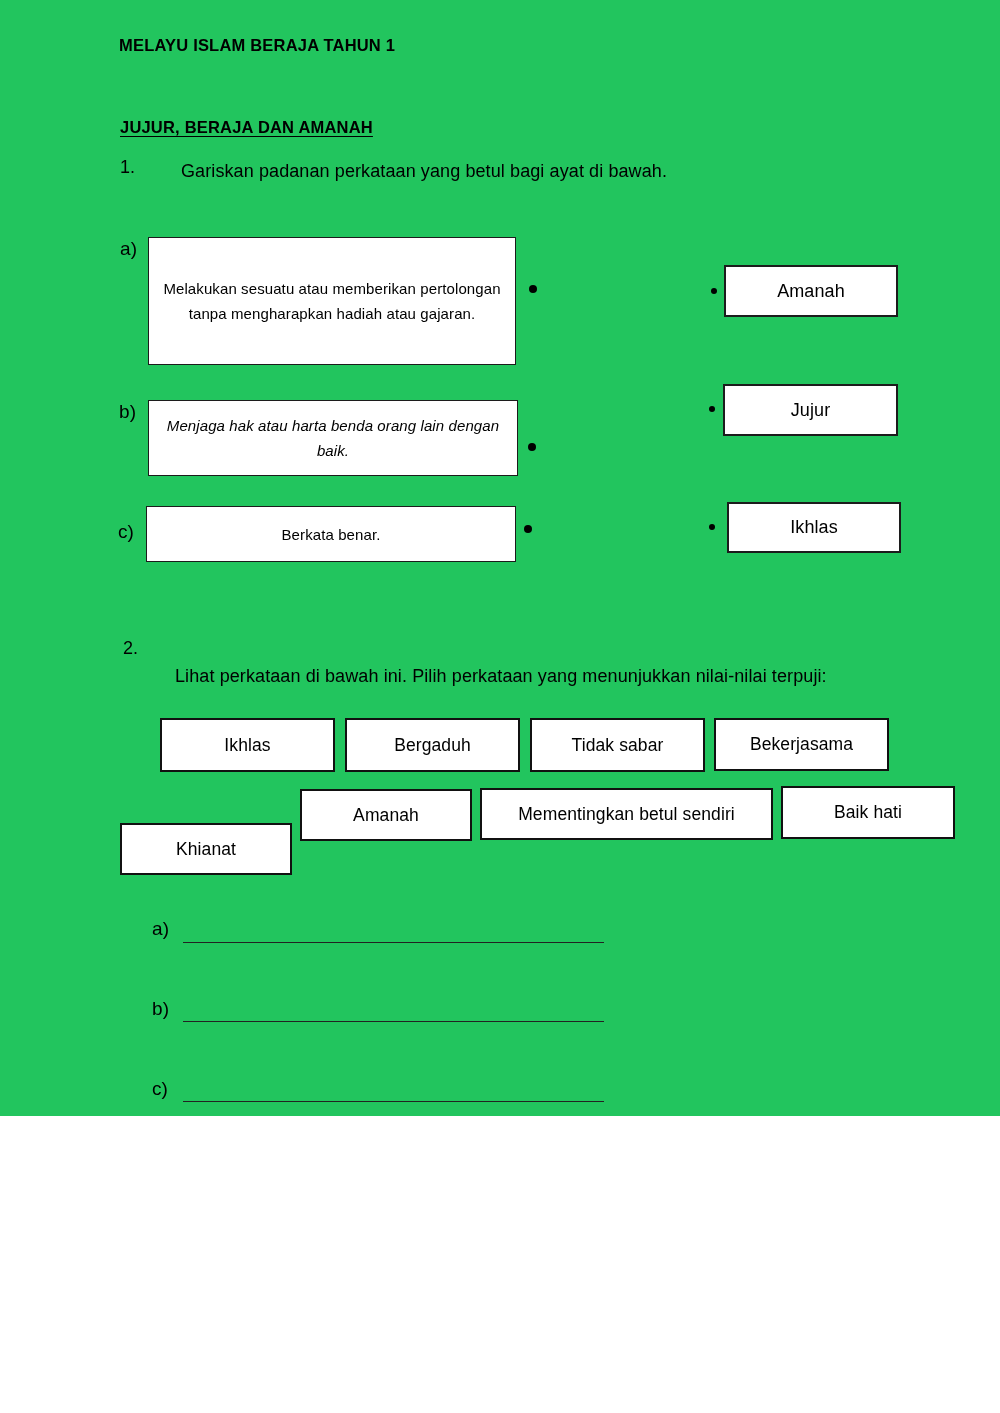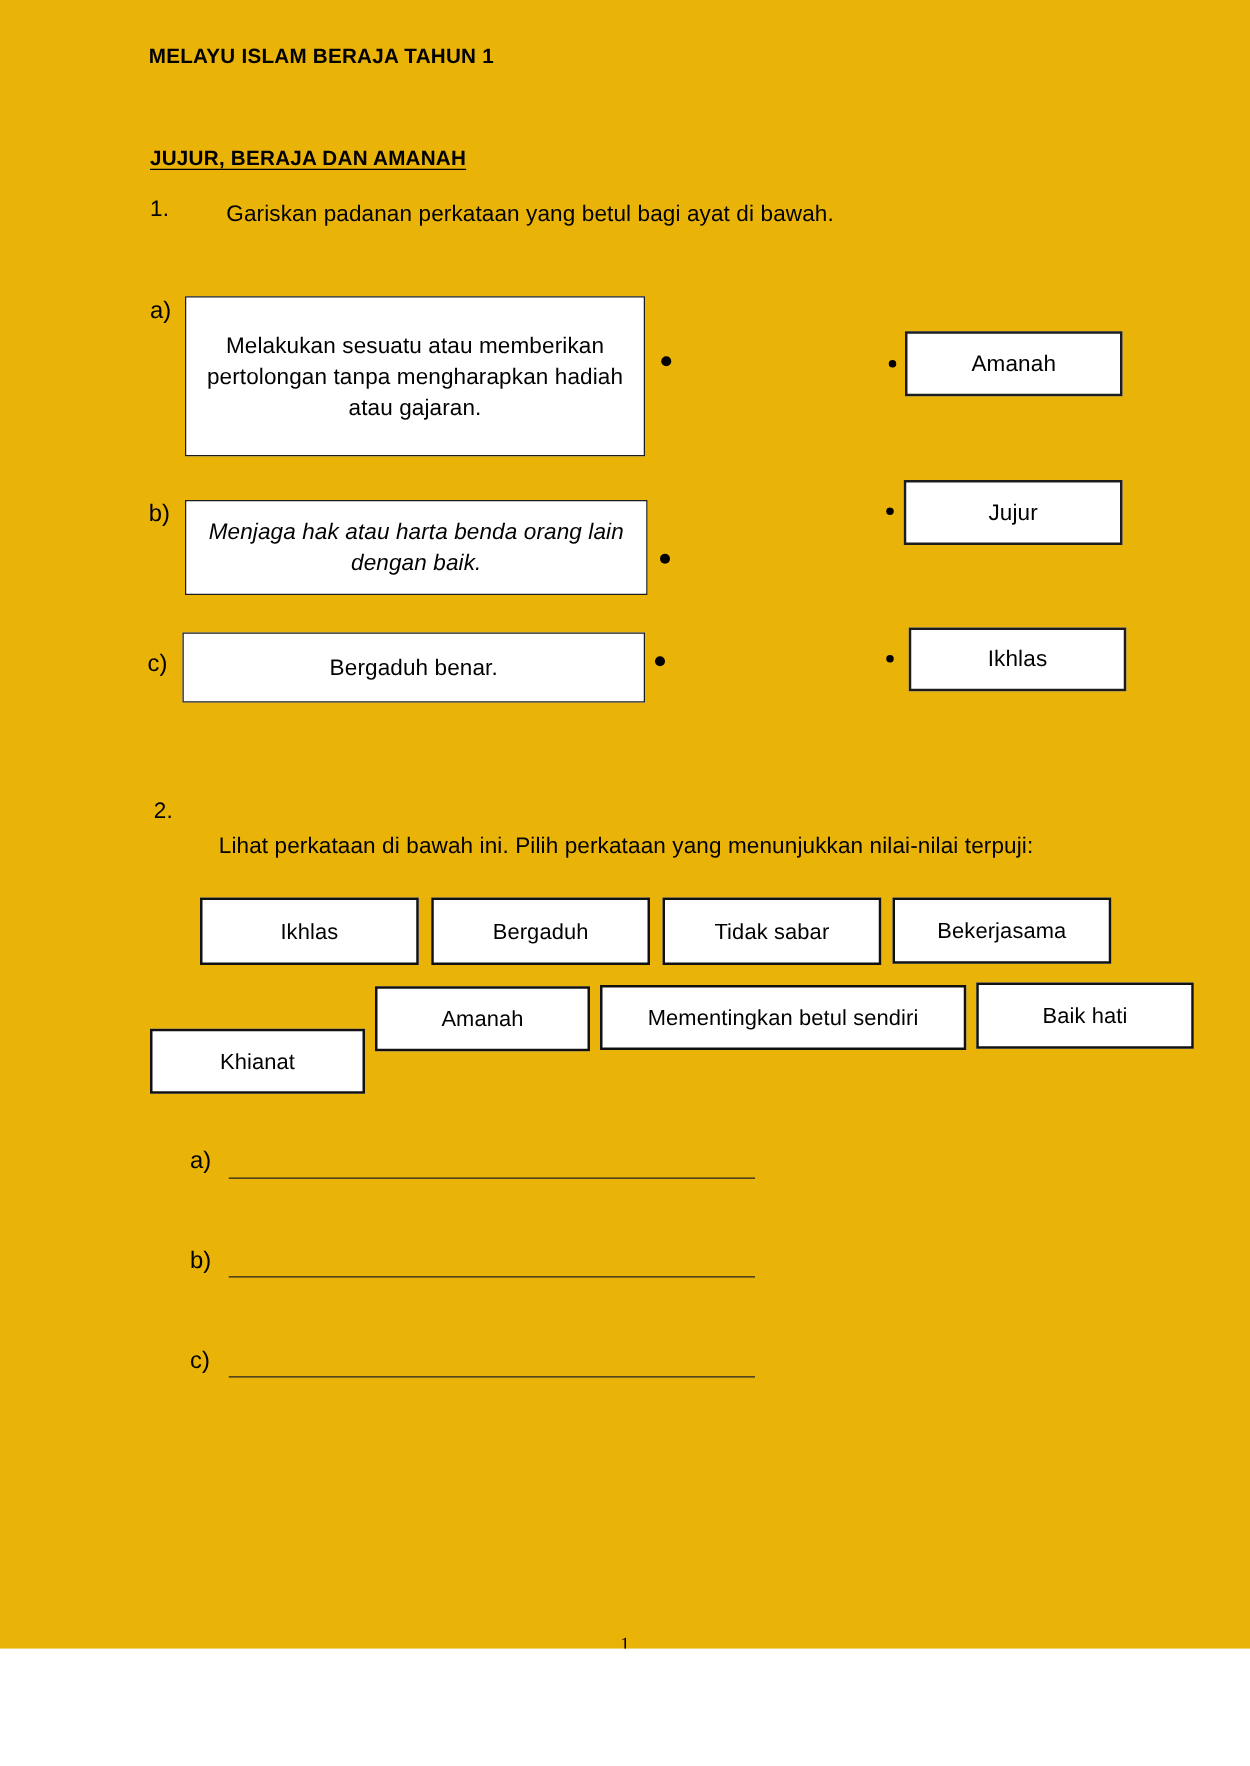--- a/index.html
+++ b/index.html
@@ -7,22 +7,22 @@
     padding: 0;
     background: #ffffff;
   }
   body {
     font-family: "Liberation Sans", sans-serif;
     color: #000000;
   }
   #page {
     position: relative;
     width: 1000px;
-    height: 1319px;
-    background: #eab308;
+    height: 1116px;
+    background: #22c55e;
     overflow: hidden;
   }
 
   
   .doc-title {
     position: absolute;
     left: 119px;
     top: 36px;
     font-size: 16.5px;
     font-weight: bold;
@@ -63,21 +63,21 @@
   }
   .mbox {
     position: absolute;
     box-sizing: border-box;
     border: 1.6px solid #1c1c1c;
     background: #ffffff;
     display: flex;
     align-items: center;
     justify-content: center;
     text-align: center;
-    font-size: 18px;
+    font-size: 15px;
     line-height: 25px;
     letter-spacing: 0.1px;
     padding: 0 8px;
   }
   .mbox.answer {
     border-width: 2.2px;
     font-size: 18px;
   }
   .dot {
     position: absolute;
@@ -174,21 +174,21 @@
 
   <div class="item-label" style="left:120px; top:238px;">a)</div>
   <div class="mbox" style="left:148px; top:237px; width:368px; height:128px;">Melakukan sesuatu atau memberikan pertolongan tanpa mengharapkan hadiah atau gajaran.</div>
   <div class="dot" style="left:529px; top:285px;"></div>
 
   <div class="item-label" style="left:119px; top:401px;">b)</div>
   <div class="mbox" style="left:148px; top:400px; width:370px; height:76px;font-style:italic;">Menjaga hak atau harta benda orang lain dengan baik.</div>
   <div class="dot" style="left:528px; top:443px;"></div>
 
   <div class="item-label" style="left:118px; top:521px;">c)</div>
-  <div class="mbox" style="left:146px; top:506px; width:370px; height:56px;">Bergaduh benar.</div>
+  <div class="mbox" style="left:146px; top:506px; width:370px; height:56px;">Berkata benar.</div>
   <div class="dot" style="left:524px; top:525px;"></div>
 
   <div class="dot small" style="left:711px; top:288px;"></div>
   <div class="mbox answer" style="left:724px; top:265px; width:174px; height:52px;">Amanah</div>
 
   <div class="dot small" style="left:709px; top:406px;"></div>
   <div class="mbox answer" style="left:723px; top:384px; width:175px; height:52px;">Jujur</div>
 
   <div class="dot small" style="left:709px; top:524px;"></div>
   <div class="mbox answer" style="left:727px; top:502px; width:174px; height:51px;">Ikhlas</div>

